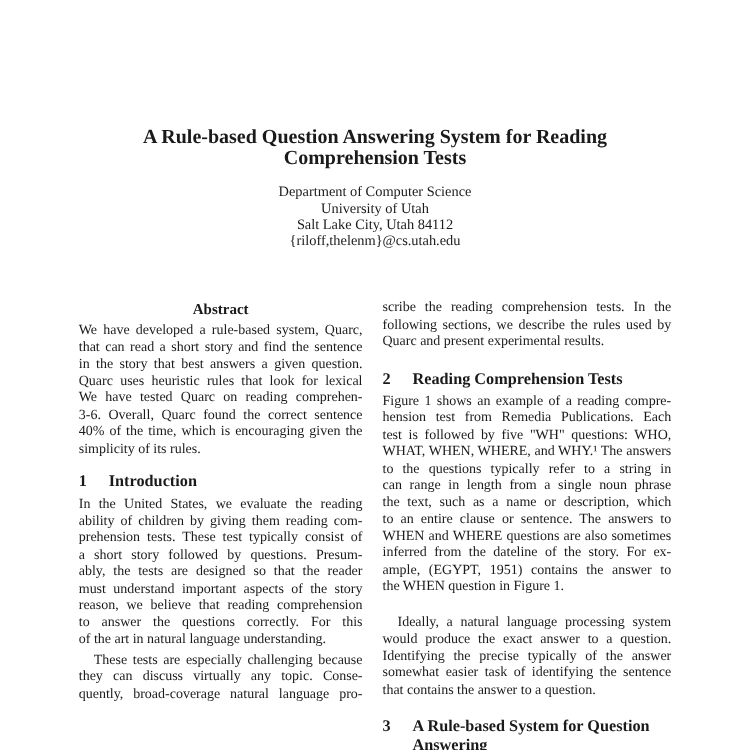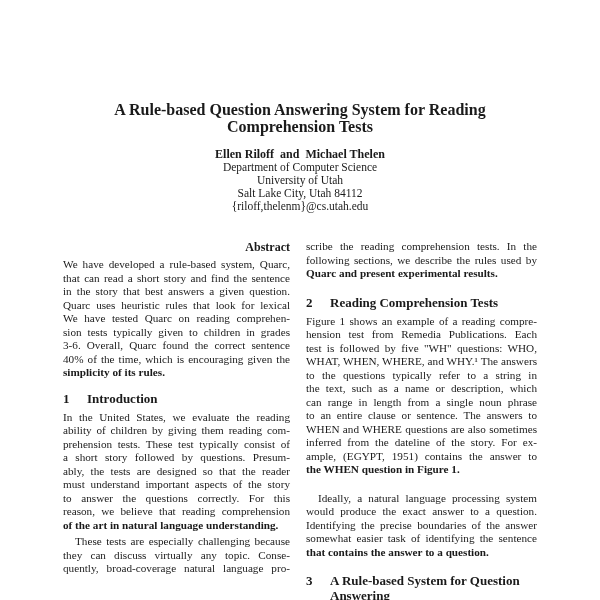--- a/index.html
+++ b/index.html
@@ -17,71 +17,69 @@
     position: absolute; left: 60px; width: 480px; top: 148px;
     text-align: center; font-size: 11.5px; line-height: 13px;
   }
   .authors .names { font-weight: bold; font-size: 12px; }
   .col {
     position: absolute; font-size: 11.2px; line-height: 13.5px;
     text-align: justify;
   }
   .col-left { left: 63px; width: 227px; top: 240px; }
   .col-right { left: 306px; width: 231px; top: 240px; }
-  .abstract-head { text-align: right; font-weight: bold; font-size: 12px; line-height: 15px; margin-bottom: 3px; }
+  .abstract-head { text-align: center; font-weight: bold; font-size: 12px; line-height: 15px; margin-bottom: 3px; }
   .sec-head { font-weight: bold; font-size: 13px; line-height: 15px; margin: 11px 0 5px 0; display: flex; }
   .sec-head .num { width: 24px; flex: none; }
   .line { display: block; text-align: justify; text-align-last: justify; white-space: nowrap; overflow: visible; height: 13.5px; }
-  .line.last { text-align-last: left; font-weight: bold; }
+  .line.last { text-align-last: left; }
 </style>
 </head>
 <body>
 
 <div class="page">
 
   <div class="title">
     <div>A Rule-based Question Answering System for Reading</div>
     <div>Comprehension Tests</div>
   </div>
 
   <div class="authors">
-    <div class="names" style="white-space:pre;">Ellen Riloff  and  Michael Thelen</div>
     <div>Department of Computer Science</div>
     <div>University of Utah</div>
     <div>Salt Lake City, Utah 84112</div>
     <div>{riloff,thelenm}@cs.utah.edu</div>
   </div>
 
   <div class="col col-left">
     <div class="abstract-head">Abstract</div>
     <div id="abstract-body">
         <span class="line">We have developed a rule-based system, Quarc,</span>
         <span class="line">that can read a short story and find the sentence</span>
         <span class="line">in the story that best answers a given question.</span>
         <span class="line">Quarc uses heuristic rules that look for lexical</span>
         <span class="line">We have tested Quarc on reading comprehen-</span>
-        <span class="line">sion tests typically given to children in grades</span>
         <span class="line">3-6.  Overall, Quarc found the correct sentence</span>
         <span class="line">40% of the time, which is encouraging given the</span>
         <span class="line last">simplicity of its rules.</span>
       </div>
 
     <div class="sec-head">
       <span class="num">1</span>
       <span>Introduction</span>
     </div>
     <div id="s1p1">
         <span class="line">In the United States, we evaluate the reading</span>
         <span class="line">ability of children by giving them reading com-</span>
         <span class="line">prehension tests. These test typically consist of</span>
         <span class="line">a short story followed by questions.  Presum-</span>
         <span class="line">ably, the tests are designed so that the reader</span>
         <span class="line">must understand important aspects of the story</span>
+        <span class="line">reason, we believe that reading comprehension</span>
         <span class="line">to answer the questions correctly.   For this</span>
-        <span class="line">reason, we believe that reading comprehension</span>
         <span class="line last">of the art in natural language understanding.</span>
       </div>
     <div id="s1p2" style="margin-top:3px;">
         <span class="line" style="padding-left: 12px;">These tests are especially challenging because</span>
         <span class="line">they can discuss virtually any topic.  Conse-</span>
         <span class="line">quently, broad-coverage natural language pro-</span>
       </div>
   </div>
 
   <div class="col col-right">
@@ -94,32 +92,32 @@
     <div class="sec-head" style="margin-top:14px;">
       <span class="num">2</span>
       <span>Reading Comprehension Tests</span>
     </div>
     <div id="s2p1">
         <span class="line">Figure 1 shows an example of a reading compre-</span>
         <span class="line">hension test from Remedia Publications.  Each</span>
         <span class="line">test is followed by five "WH" questions: WHO,</span>
         <span class="line">WHAT, WHEN, WHERE, and WHY.¹  The answers</span>
         <span class="line">to the questions typically refer to a string in</span>
+        <span class="line">can range in length from a single noun phrase</span>
         <span class="line">the text, such as a name or description, which</span>
-        <span class="line">can range in length from a single noun phrase</span>
         <span class="line">to an entire clause or sentence. The answers to</span>
         <span class="line">WHEN and WHERE questions are also sometimes</span>
         <span class="line">inferred from the dateline of the story.  For ex-</span>
         <span class="line">ample, (EGYPT, 1951) contains the answer to</span>
         <span class="line last">the WHEN question in Figure 1.</span>
       </div>
     <div id="s2p2" style="margin-top:15px;">
         <span class="line" style="padding-left: 12px;">Ideally, a natural language processing system</span>
         <span class="line">would produce the exact answer to a question.</span>
-        <span class="line">Identifying the precise boundaries of the answer</span>
+        <span class="line">Identifying the precise typically of the answer</span>
         <span class="line">somewhat easier task of identifying the sentence</span>
         <span class="line last">that contains the answer to a question.</span>
       </div>
 
     <div class="sec-head" style="margin-top:14px;">
       <span class="num">3</span>
       <span>
         <span style="display:block">A Rule-based System for Question</span>
         <span style="display:block">Answering</span>
       </span>

